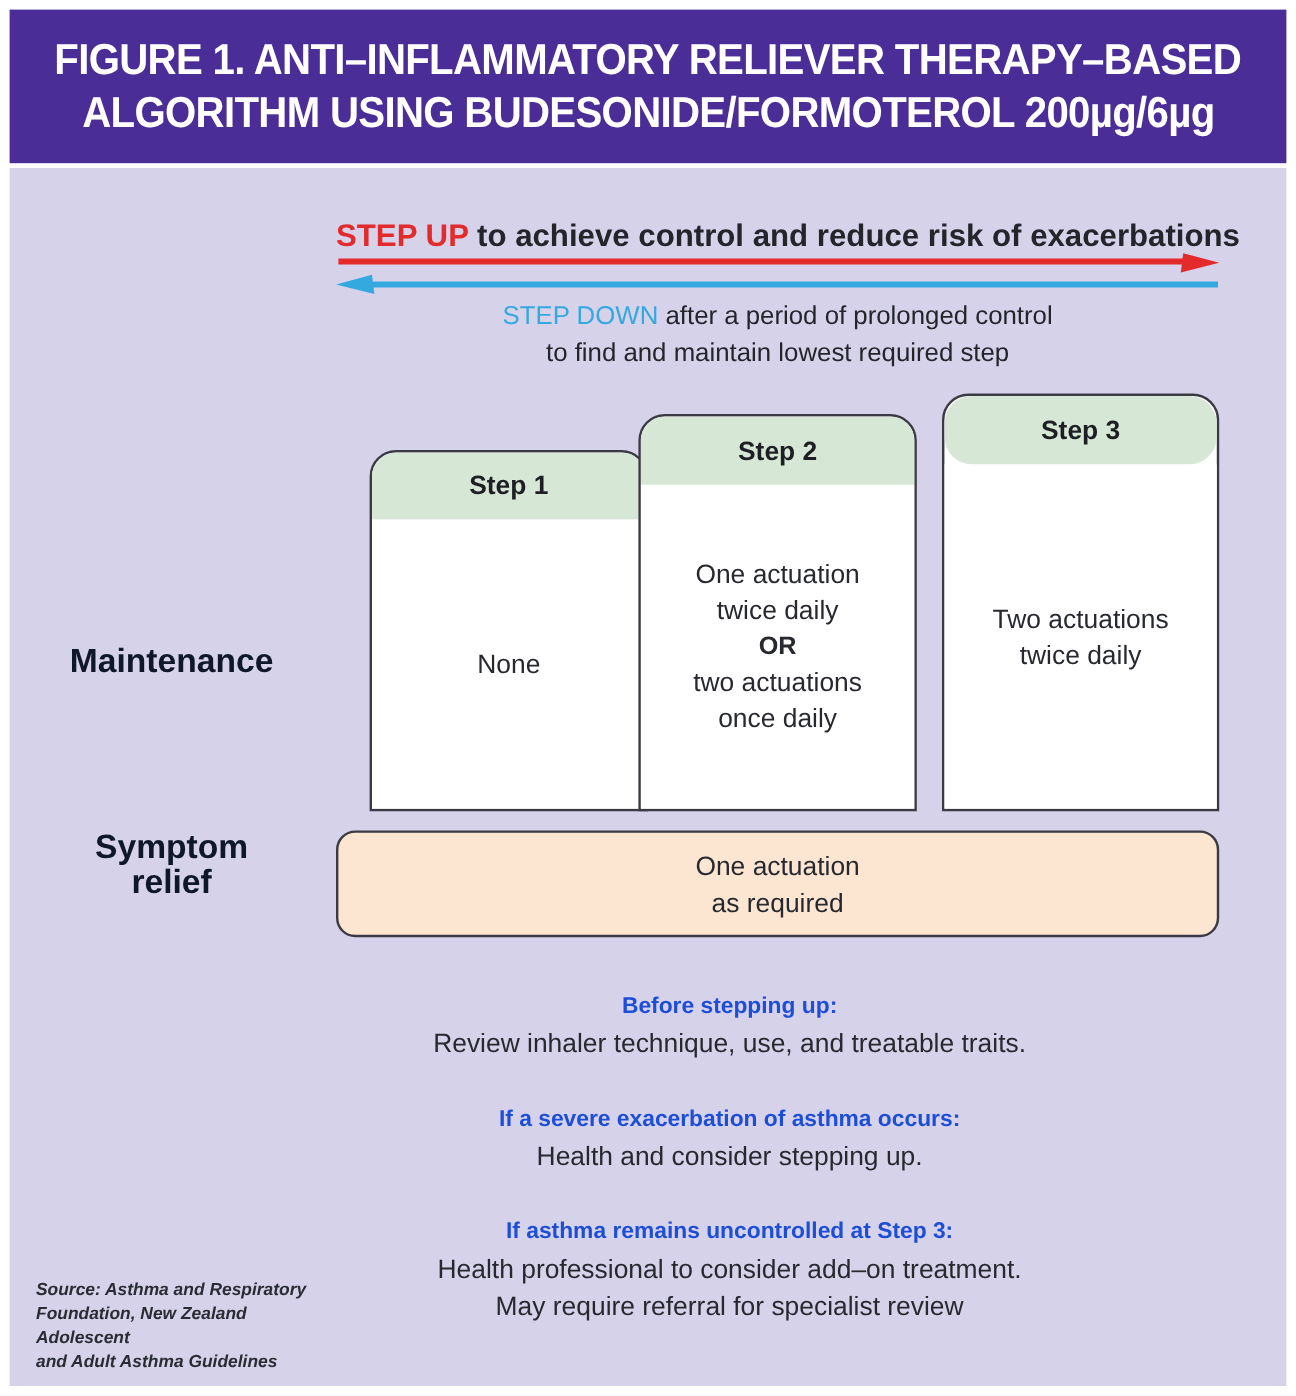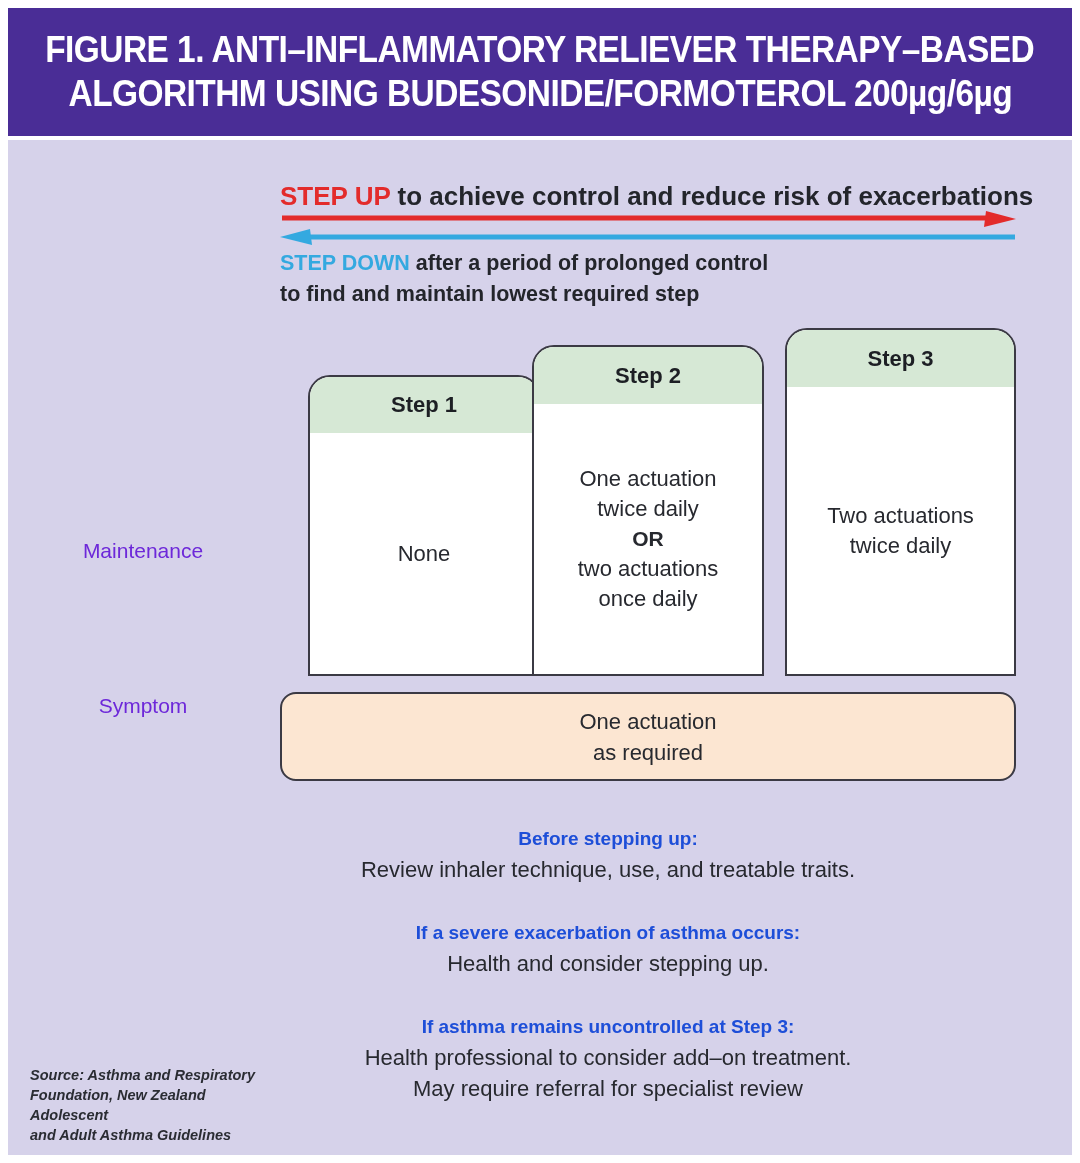--- a/index.html
+++ b/index.html
@@ -79,34 +79,34 @@
     width: 736px;
     height: 36px;
   }
   .arrow-row svg { display: block; }
 
   .stepdown-label {
     position: absolute;
     left: 272px;
     top: 108px;
     width: 736px;
-    text-align: left;
+    text-align: center;
     font-size: 21.5px;
-    font-weight: bold;
+    font-weight: normal;
     color: #23252b;
     line-height: 31px;
   }
   .stepdown-label .accent-down { color: #34a9e0; }
 
   
   .row-label {
     position: absolute;
-    font-size: 21px;
-    font-weight: normal;
-    color: #6d28d9;
+    font-size: 28px;
+    font-weight: bold;
+    color: #0f172a;
     text-align: center;
     line-height: 29px;
   }
   #label-maintenance {
     left: 10px;
     top: 396px;
     width: 250px;
   }
   #label-symptom {
     left: 10px;
@@ -156,21 +156,21 @@
   .step-body .or-word {
     font-weight: bold;
     font-size: 21px;
   }
 
   #step-box-1 { left: 272px; top: 235px; width: 232px; height: 301px; margin-left: 28px; }
   #step-box-1 .step-head { height: 56px; }
   #step-box-2 { left: 524px; top: 205px; width: 232px; height: 331px; }
   #step-box-2 .step-head { height: 57px; }
   #step-box-3 { left: 777px; top: 188px; width: 231px; height: 348px; }
-  #step-box-3 .step-head { height: 57px; }
+  #step-box-3 .step-head { height: 57px; border-radius: 23px; }
 
   
   #symptom-box {
     position: absolute;
     left: 272px;
     top: 552px;
     width: 736px;
     height: 89px;
     background: #fce6d2;
     border: 2.5px solid #3b3a44;
@@ -253,20 +253,21 @@
     <div class="stepdown-label">
       <div>
         <span class="accent-down">STEP DOWN</span><span> after a period of prolonged control</span>
       </div>
       <div>to find and maintain lowest required step</div>
     </div>
 
     <div class="row-label" id="label-maintenance">Maintenance</div>
     <div class="row-label" id="label-symptom">
       <div>Symptom</div>
+      <div>relief</div>
     </div>
 
     <div class="step-box" id="step-box-1">
       <div class="step-head">Step 1</div>
       <div class="step-body">
         <div>
             <div>None</div>
           </div>
       </div>
     </div>

